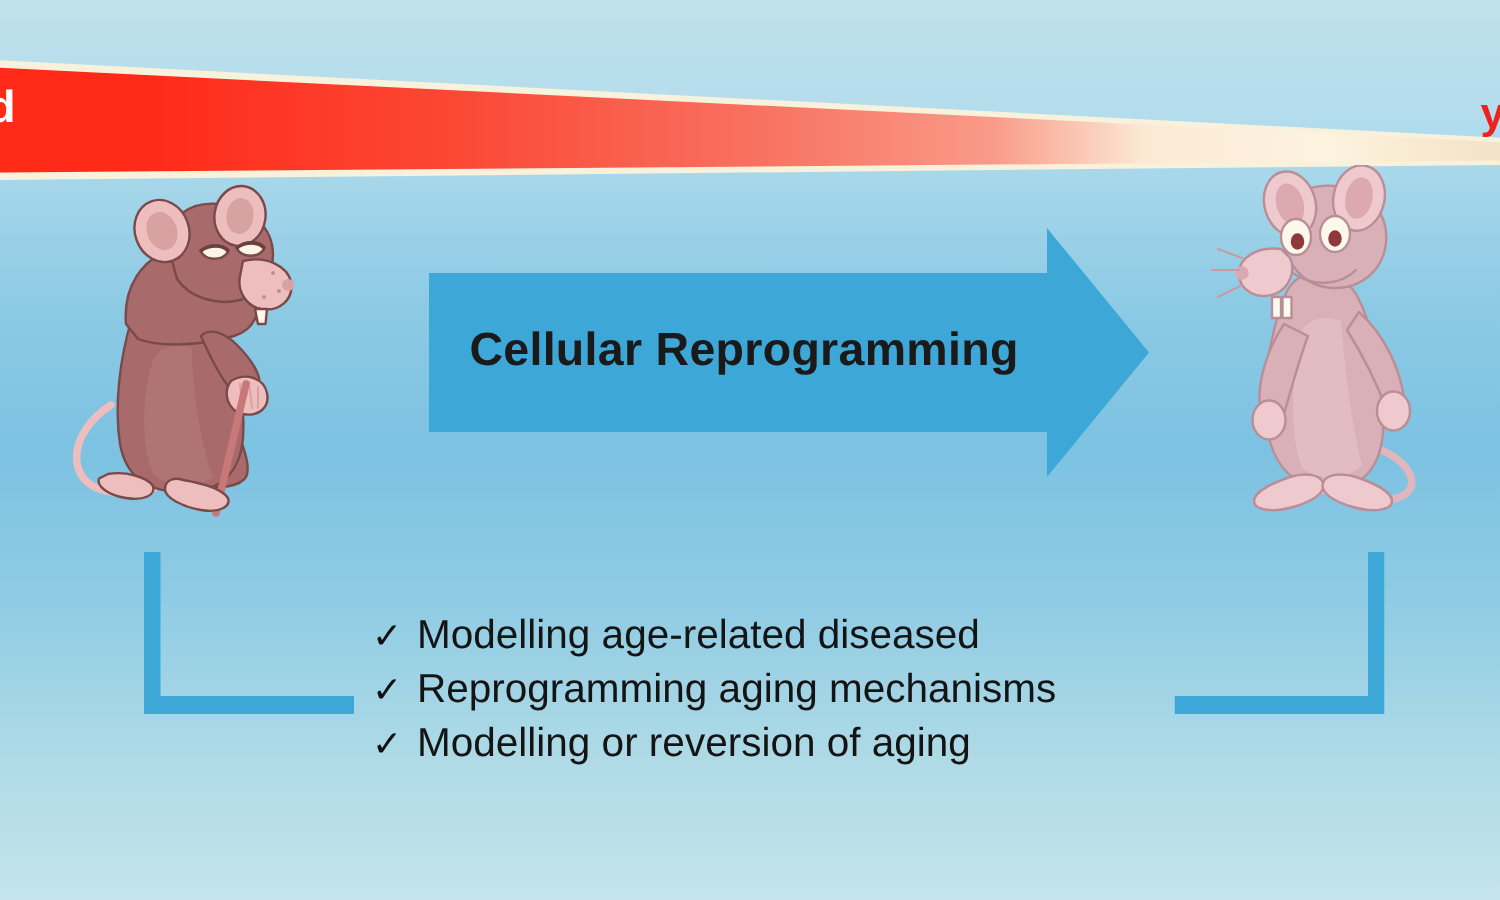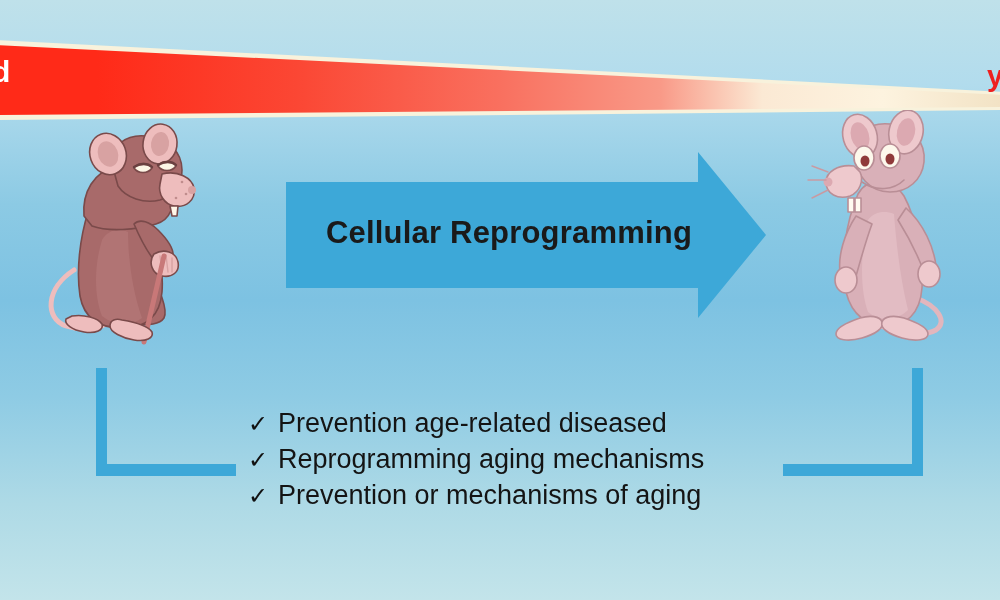--- a/index.html
+++ b/index.html
@@ -67,21 +67,20 @@
   .arrow-label {
     position: absolute;
     left: 286px;
     top: 215px;
     width: 420px;
     text-align: center;
     font-size: 31px;
     font-weight: bold;
     color: #1a1a1a;
     letter-spacing: 0.2px;
-    padding-left: 13px;
   }
 
   
   .bracket {
     position: absolute;
   }
   .bracket svg { display: block; }
   .bracket-left  { left: 96px;  top: 368px; }
   .bracket-right { left: 783px; top: 368px; }
 
@@ -270,25 +269,25 @@
 
   <div class="bracket bracket-right">
     <svg width="140" height="108" viewBox="0 0 140 108">
       <polygon points="129,0 140,0 140,108 0,108 0,96 129,96" fill="#3da8d8"></polygon>
     </svg>
   </div>
 
   <div class="bullets">
     <div class="bullet-row">
       <span class="bullet-check">✓</span>
-      <span>Prevention age-related diseased</span>
+      <span>Modelling age-related diseased</span>
     </div>
     <div class="bullet-row">
       <span class="bullet-check">✓</span>
       <span>Reprogramming aging mechanisms</span>
     </div>
     <div class="bullet-row">
       <span class="bullet-check">✓</span>
-      <span>Prevention or mechanisms of aging</span>
+      <span>Modelling or reversion of aging</span>
     </div>
   </div>
 
 </div>
 
 </body></html>

